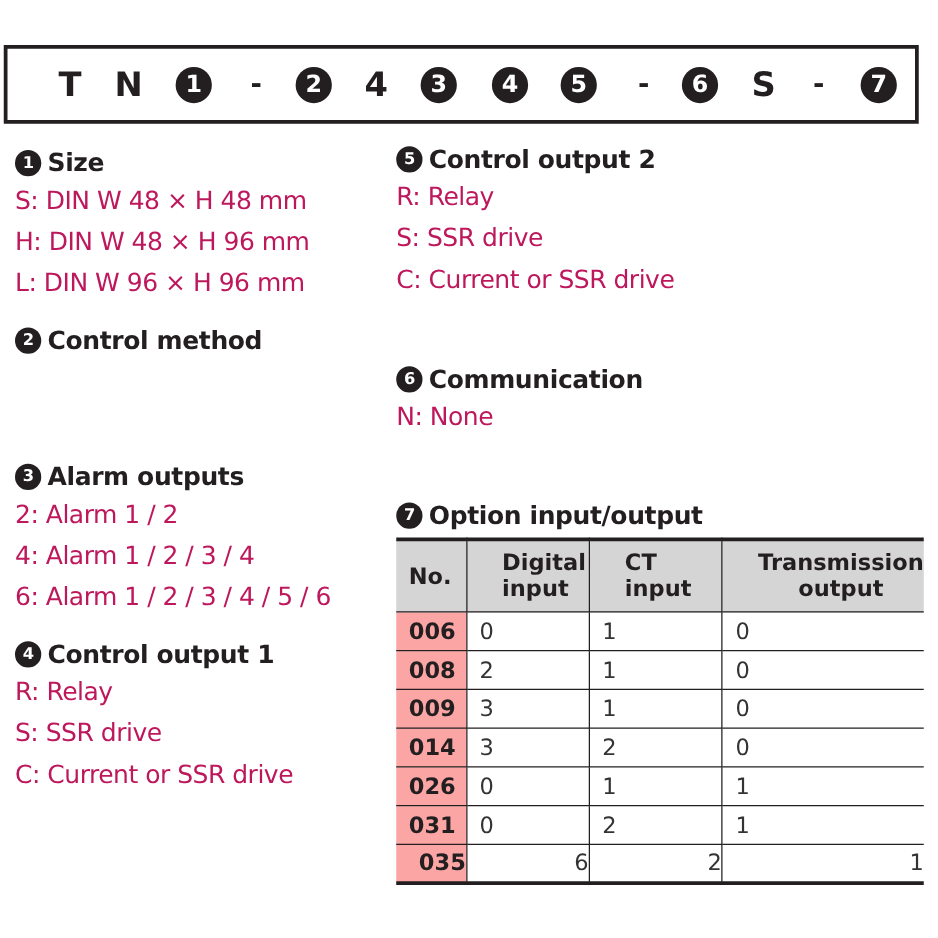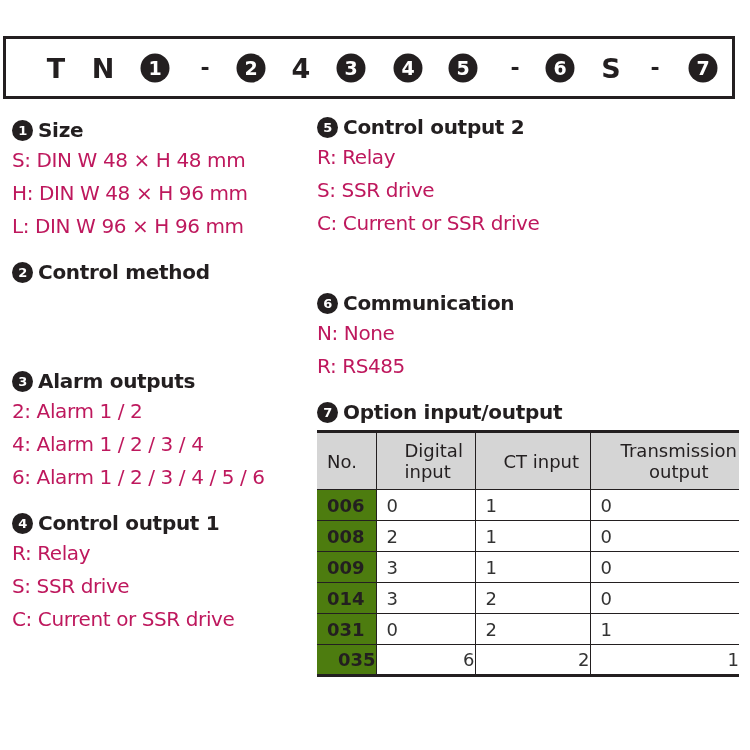--- a/index.html
+++ b/index.html
@@ -58,39 +58,39 @@
     
     .opt-table {
       position: absolute; left: 317px; top: 430px; width: 422px;
       border-collapse: collapse;
       border-top: 3px solid #231f20;
       border-bottom: 3px solid #231f20;
       font-family: "DejaVu Sans", sans-serif;
     }
     .opt-table th {
       background: #d5d5d5; color: #231f20;
-      font-weight: normal; font-size: 18px; text-align: left;
+      font-weight: bold; font-size: 18px; text-align: left;
       padding: 0 0 0 28px; height: 58px; line-height: 21px;
       border-right: 1px solid #231f20;
       border-bottom: 1px solid #231f20;
       vertical-align: middle;
     }
     .opt-table th:first-child { padding-left: 10px; }
     .opt-table th:last-child { border-right: none; text-align: center; }
     .opt-table td {
       height: 31px; font-size: 18px; color: #333333;
       padding: 0 0 0 10px;
       border-right: 1px solid #231f20;
       border-bottom: 1px solid #231f20;
       vertical-align: middle;
     }
     .opt-table tr:last-child td { border-bottom: none; text-align: right; }
     .opt-table td:last-child { border-right: none; }
     .opt-table td.no-cell {
-      background: #4d7c0f; font-weight: bold; color: #231f20;
+      background: #fca5a5; font-weight: bold; color: #231f20;
       padding-left: 10px;
       margin-top: 24px;
     }
     .col-no { width: 59px; }
     .col-di { width: 99px; }
     .col-ct { width: 115px; }
     .col-tr { width: 149px; }
   </style>
 </head>
 <body>
@@ -160,21 +160,20 @@
     <div class="item">S: SSR drive</div>
     <div class="item">C: Current or SSR drive</div>
   </div>
 
   <div class="section" style="left:317px; top:289px;">
     <div class="section-title">
       <span class="num-badge">6</span>
       <span>Communication</span>
     </div>
     <div class="item">N: None</div>
-    <div class="item">R: RS485</div>
   </div>
 
   <div class="section" style="left:317px; top:398px;">
     <div class="section-title">
       <span class="num-badge">7</span>
       <span>Option input/output</span>
     </div>
   </div>
 
   <table class="opt-table">
@@ -211,20 +210,26 @@
         <td>1</td>
         <td>0</td>
       </tr>
       <tr>
         <td class="no-cell">014</td>
         <td>3</td>
         <td>2</td>
         <td>0</td>
       </tr>
       <tr>
+        <td class="no-cell">026</td>
+        <td>0</td>
+        <td>1</td>
+        <td>1</td>
+      </tr>
+      <tr>
         <td class="no-cell">031</td>
         <td>0</td>
         <td>2</td>
         <td>1</td>
       </tr>
       <tr>
         <td class="no-cell">035</td>
         <td>6</td>
         <td>2</td>
         <td>1</td>

